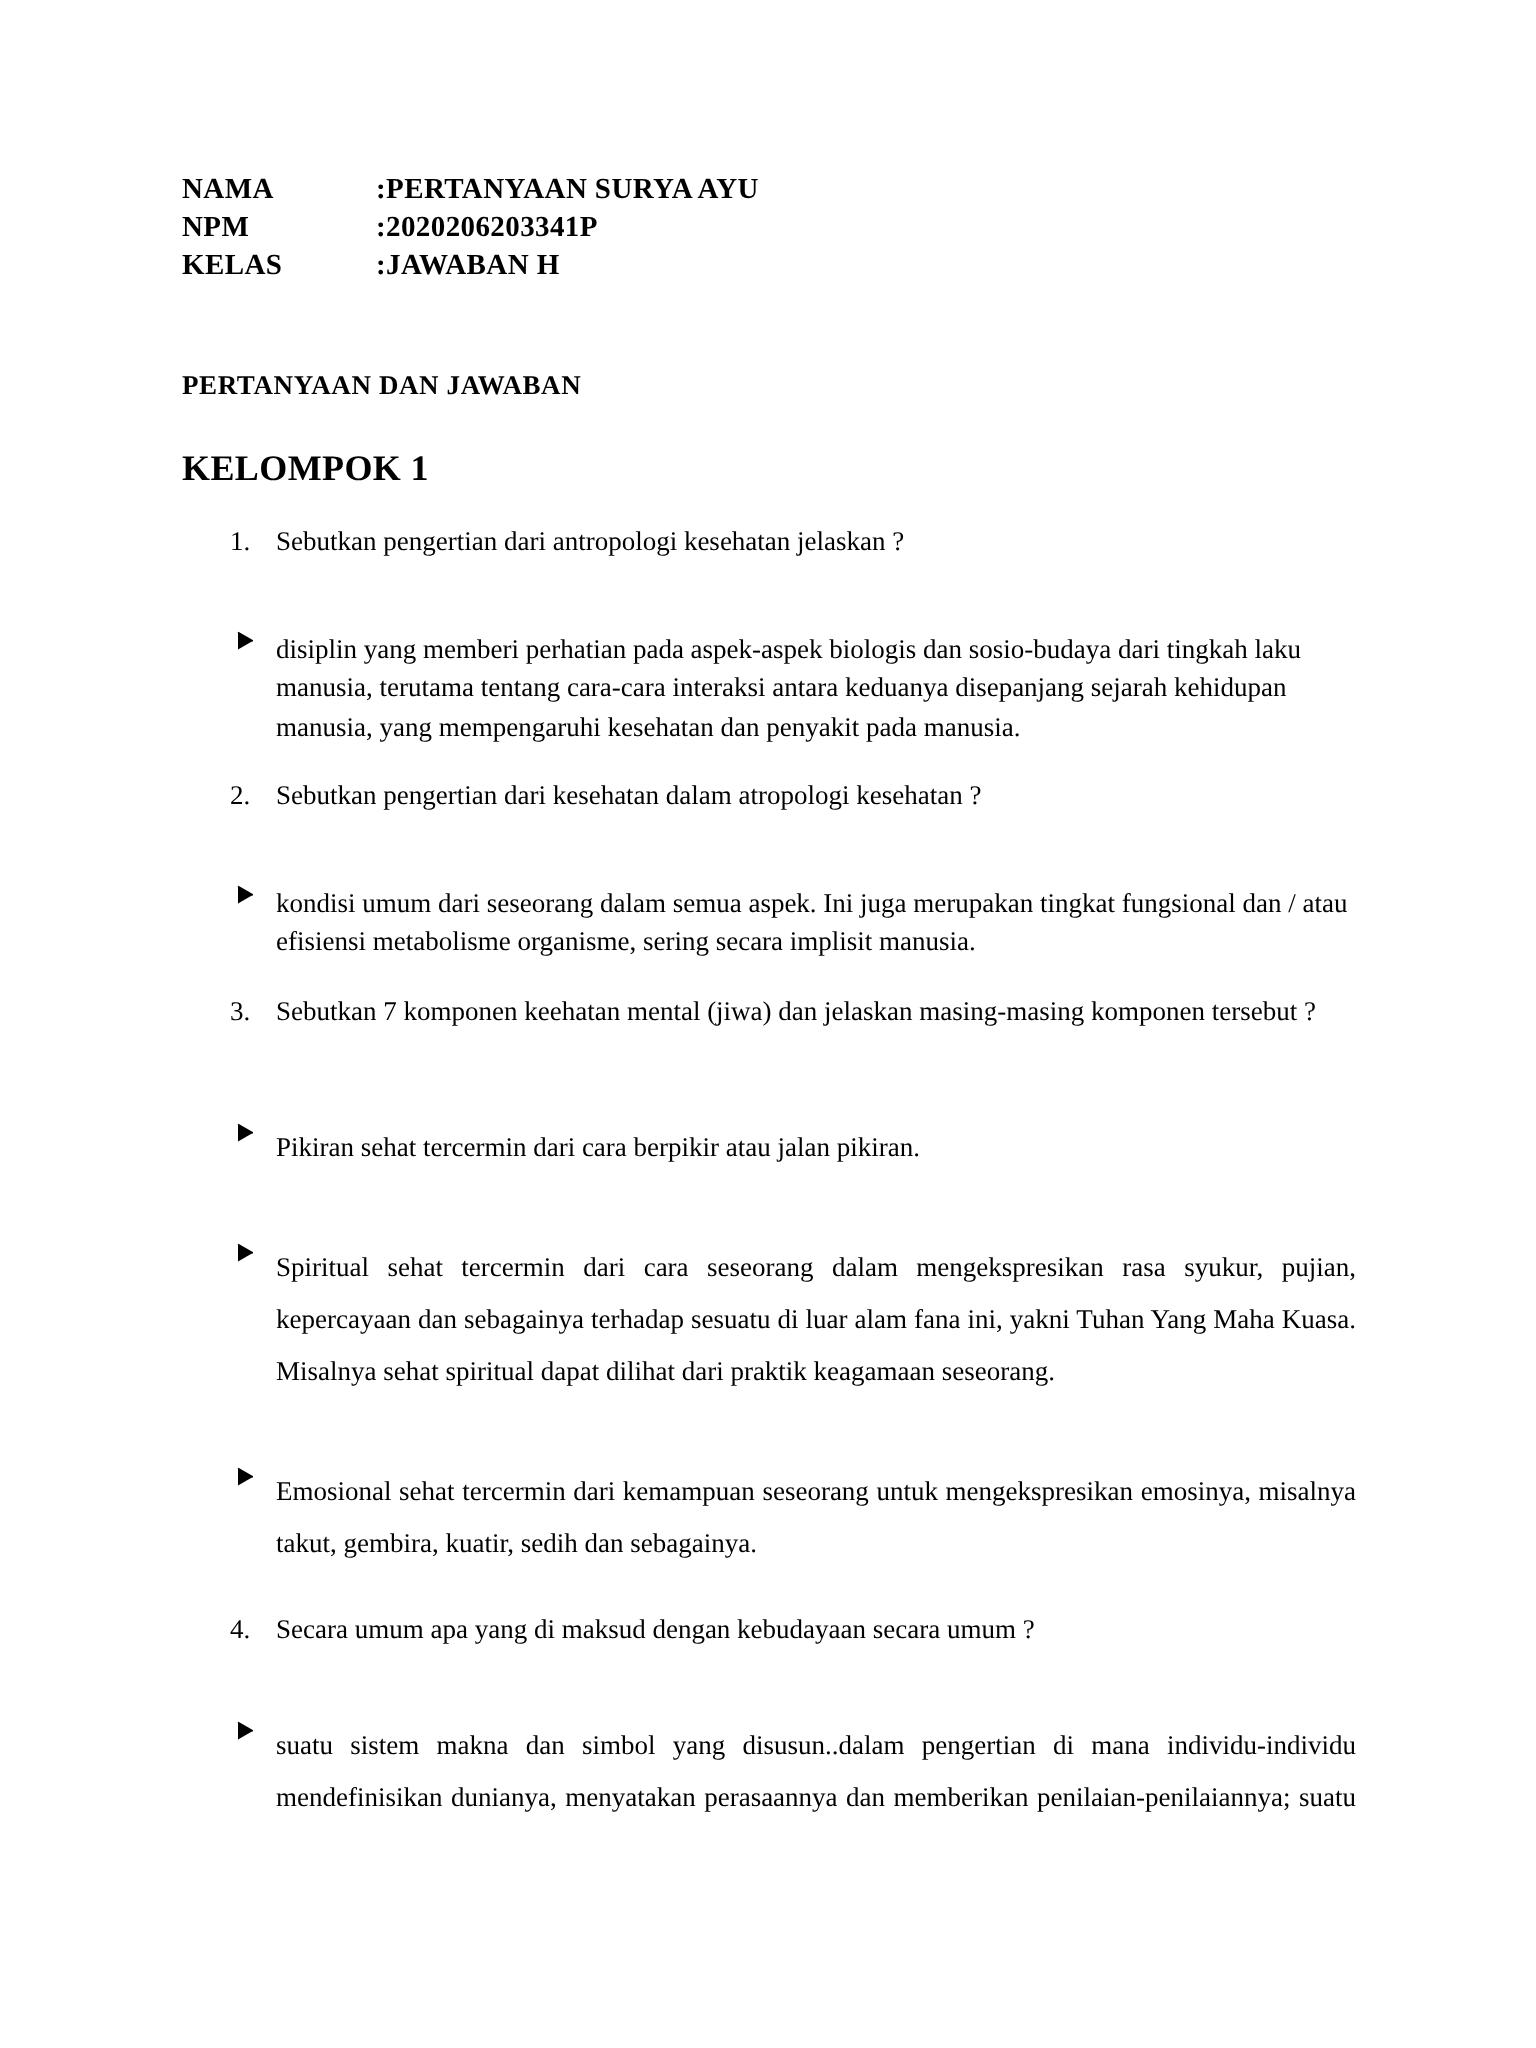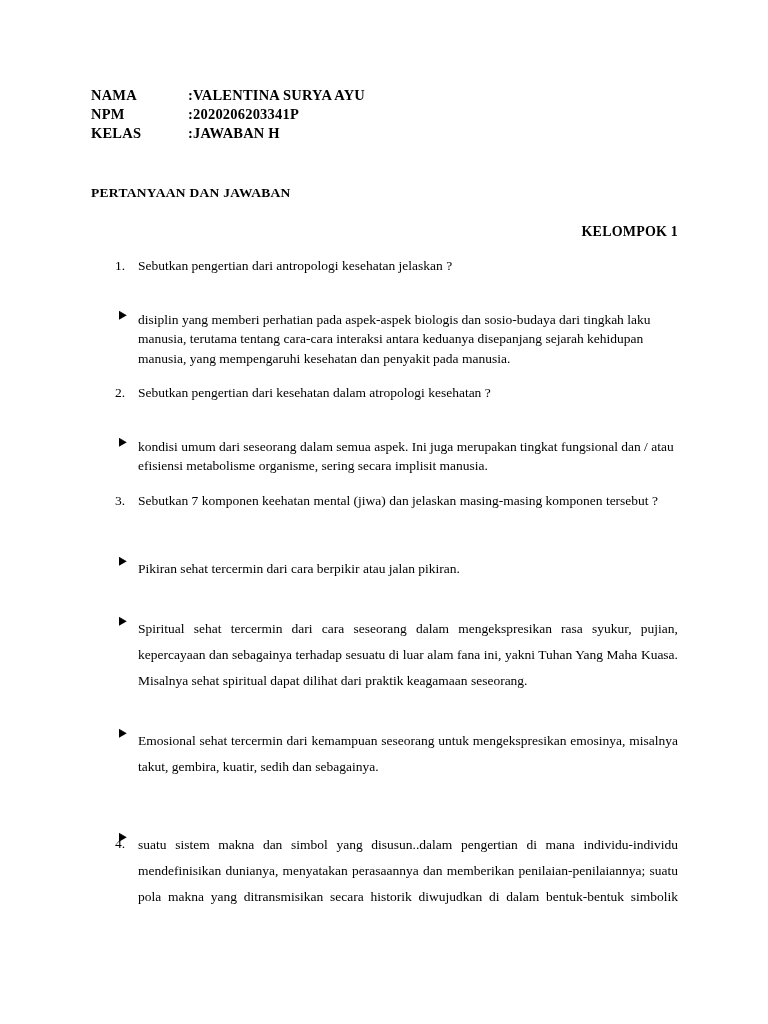--- a/index.html
+++ b/index.html
@@ -44,24 +44,23 @@
   .doc-title {
     text-align: left;
     font-weight: bold;
     font-size: 13.5px;
     letter-spacing: 0.3px;
     margin-top: 42px;
     padding-right: 10px;
   }
   .group-title {
     font-weight: bold;
-    font-size: 14px;
+    font-size: 18px;
     letter-spacing: 0.2px;
     margin-top: 23px;
-    text-align: right;
   }
 
   
   .qa-list {
     margin-top: 16px;
   }
   .qa-block {
     position: relative;
   }
   .q-item {
@@ -107,21 +106,21 @@
 </style>
 </head>
 <body>
 
 <div class="page">
   <div class="content">
 
     <div>
       <div class="ident-row">
         <span class="ident-label">NAMA</span>
-        <span class="ident-value">:VALENTINA SURYA AYU</span>
+        <span class="ident-value">:PERTANYAAN SURYA AYU</span>
       </div>
       <div class="ident-row">
         <span class="ident-label">NPM</span>
         <span class="ident-value">:2020206203341P</span>
       </div>
       <div class="ident-row">
         <span class="ident-label">KELAS</span>
         <span class="ident-value">:JAWABAN H</span>
       </div>
     </div>
@@ -201,20 +200,21 @@
           </span>
           <span class="a-text">Emosional sehat tercermin dari kemampuan seseorang untuk mengekspresikan emosinya, misalnya takut, gembira, kuatir, sedih dan sebagainya.</span>
         </div>
       </div>
 
       <div class="sp-4"></div>
 
       <div class="qa-block loose">
         <div class="q-item">
           <span class="q-num">4.</span>
+          <span class="q-text">Secara umum apa yang di maksud dengan kebudayaan secara umum ?</span>
         </div>
         <div class="a-item">
           <span class="a-bullet">
             <svg width="11" height="11" viewBox="0 0 11 11">
                 <path d="M1 1.2 L8.4 5.5 L1 9.8 Z" fill="#000"></path>
                 <path d="M1 1.2 L8.4 5.5" stroke="#000" stroke-width="0.8" fill="none"></path>
               </svg>
           </span>
           <span class="a-text">suatu sistem makna dan simbol yang disusun..dalam pengertian di mana individu-individu mendefinisikan dunianya, menyatakan perasaannya dan memberikan penilaian-penilaiannya; suatu pola makna yang ditransmisikan secara historik diwujudkan di dalam bentuk-bentuk simbolik melalui sarana di mana orang-oarang mengkomunikasikan, mengabadikannya, dan menmgembangkan pengtahuan dan sikap-sikapnya ke arah kehidupan; suatu kumpulan peralatan simbolik untuk mengatur perilaku, sumber informasi yang ekstrasomatik". Karena kebudayaan merupakan suatu sistem simbolik, maka proses budaya haruslah dibaca, diterjemahkan, dan diinterpretasikan</span>
         </div>

